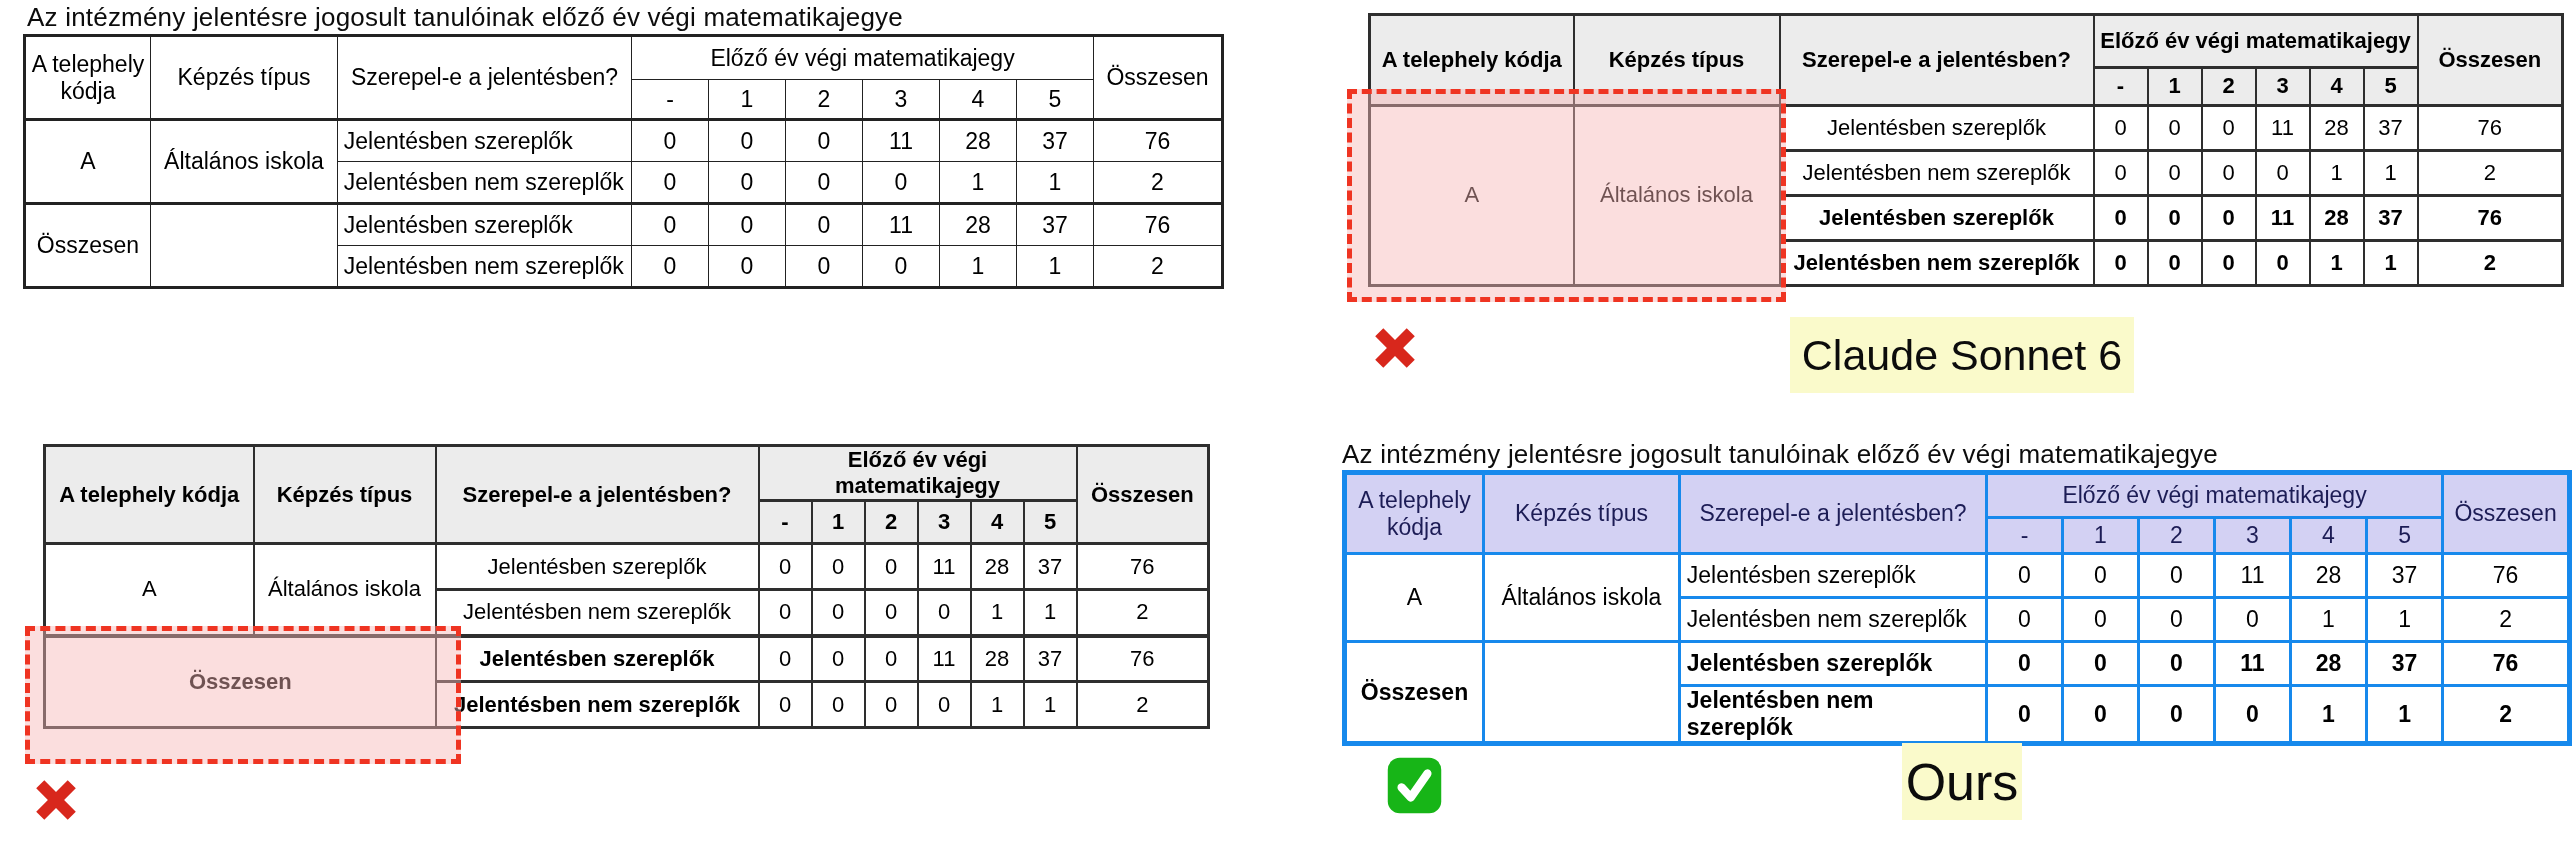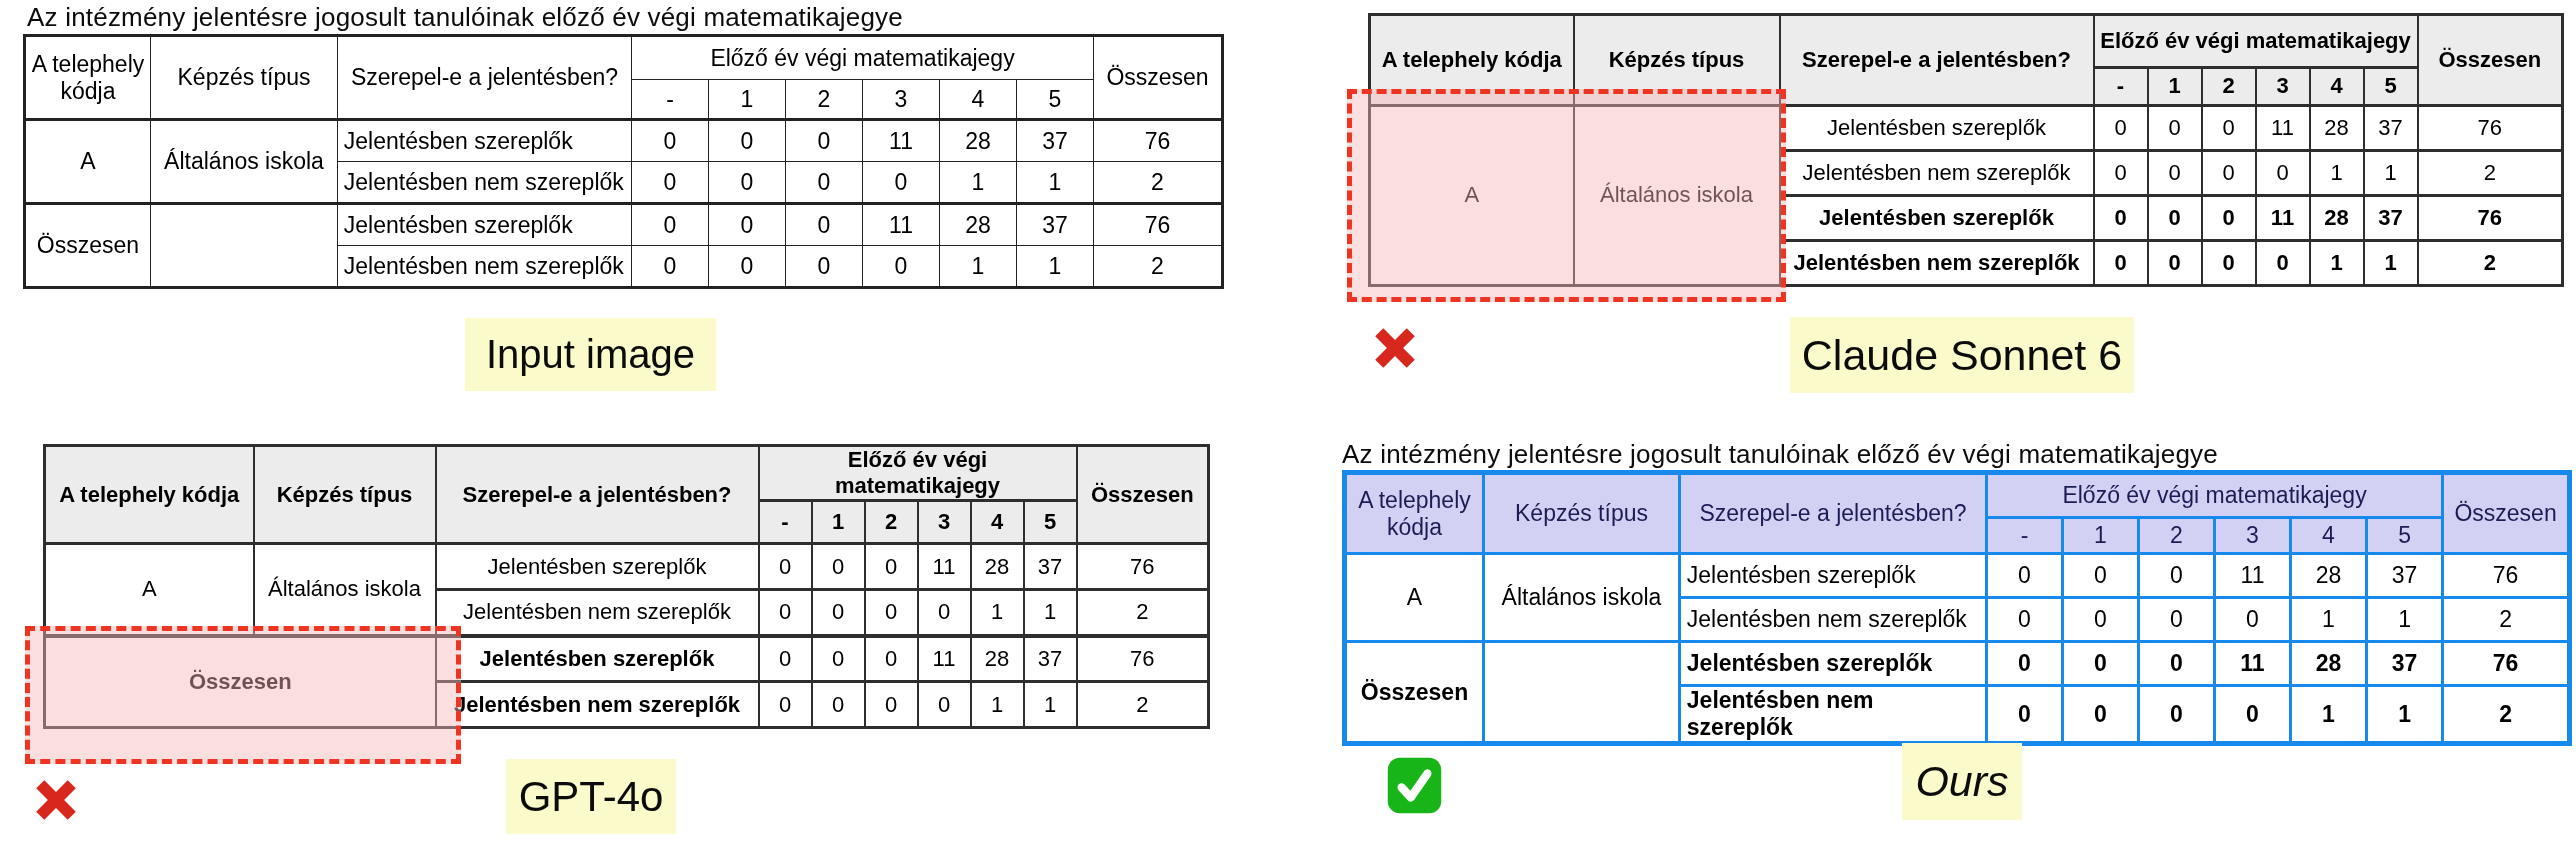--- a/index.html
+++ b/index.html
@@ -52,21 +52,21 @@
              box-sizing:border-box;z-index:5;}
   #err-claude{left:1347px;top:89px;width:439px;height:213px;}
   #err-gpt{left:25px;top:626px;width:436px;height:138px;}
 
   
   .tag{position:absolute;background:var(--label-bg);color:#0c0c0c;display:flex;
        align-items:center;justify-content:center;white-space:nowrap;z-index:6;}
   #tag-input{left:465px;top:318px;width:251px;height:73px;font-size:40px;}
   #tag-claude{left:1790px;top:317px;width:344px;height:76px;font-size:43px;}
   #tag-gpt{left:506px;top:759px;width:170px;height:75px;font-size:42px;}
-  #tag-ours{left:1902px;top:743px;width:120px;height:77px;font-size:43px;font-style:italic;}
+  #tag-ours{left:1902px;top:743px;width:120px;height:77px;font-size:52px;}
 
   
   .mark{position:absolute;z-index:6;}
   #mark-claude{left:1368px;top:319px;width:54px;height:58px;}
   #mark-gpt{left:29px;top:771px;width:54px;height:58px;}
   #mark-ours{left:1385px;top:755px;width:59px;height:61px;}
   .mark svg{width:100%;height:100%;display:block;}
 </style>
 </head>
 <body>
@@ -144,21 +144,20 @@
       <td class="b">0</td>
       <td class="b">0</td>
       <td class="b">0</td>
       <td class="b">1</td>
       <td class="b">1</td>
       <td class="b">2</td>
     </tr>
   </tbody>
     </table>
 
-  <div class="tag" id="tag-input">Input image</div>
 
   <table class="tbl tbl-model tbl-claude">
     <colgroup>
         <col style="width:204px">
         <col style="width:206px">
         <col style="width:314px">
       <col style="width:54px">
         <col style="width:54px">
         <col style="width:54px">
       <col style="width:54px">
@@ -311,21 +310,20 @@
   </tbody>
     </table>
 
   <div class="error-box" id="err-gpt"></div>
 
   <div class="mark" id="mark-gpt">
     <svg viewBox="0 0 60 60" aria-hidden="true">
       <path d="M8 17 L17 8 L30 21 L43 8 L52 17 L39 30 L52 43 L43 52 L30 39 L17 52 L8 43 L21 30 Z" fill="var(--cross-red)"></path>
     </svg>
   </div>
-  <div class="tag" id="tag-gpt">GPT-4o</div>
 
   <div class="tbl-title" style="left:1342px;top:439px;">Az intézmény jelentésre jogosult tanulóinak előző év végi matematikajegye</div>
 
   <table class="tbl tbl-ours">
     <colgroup>
         <col style="width:139px">
         <col style="width:196px">
         <col style="width:307px">
       <col style="width:76px">
         <col style="width:76px">

